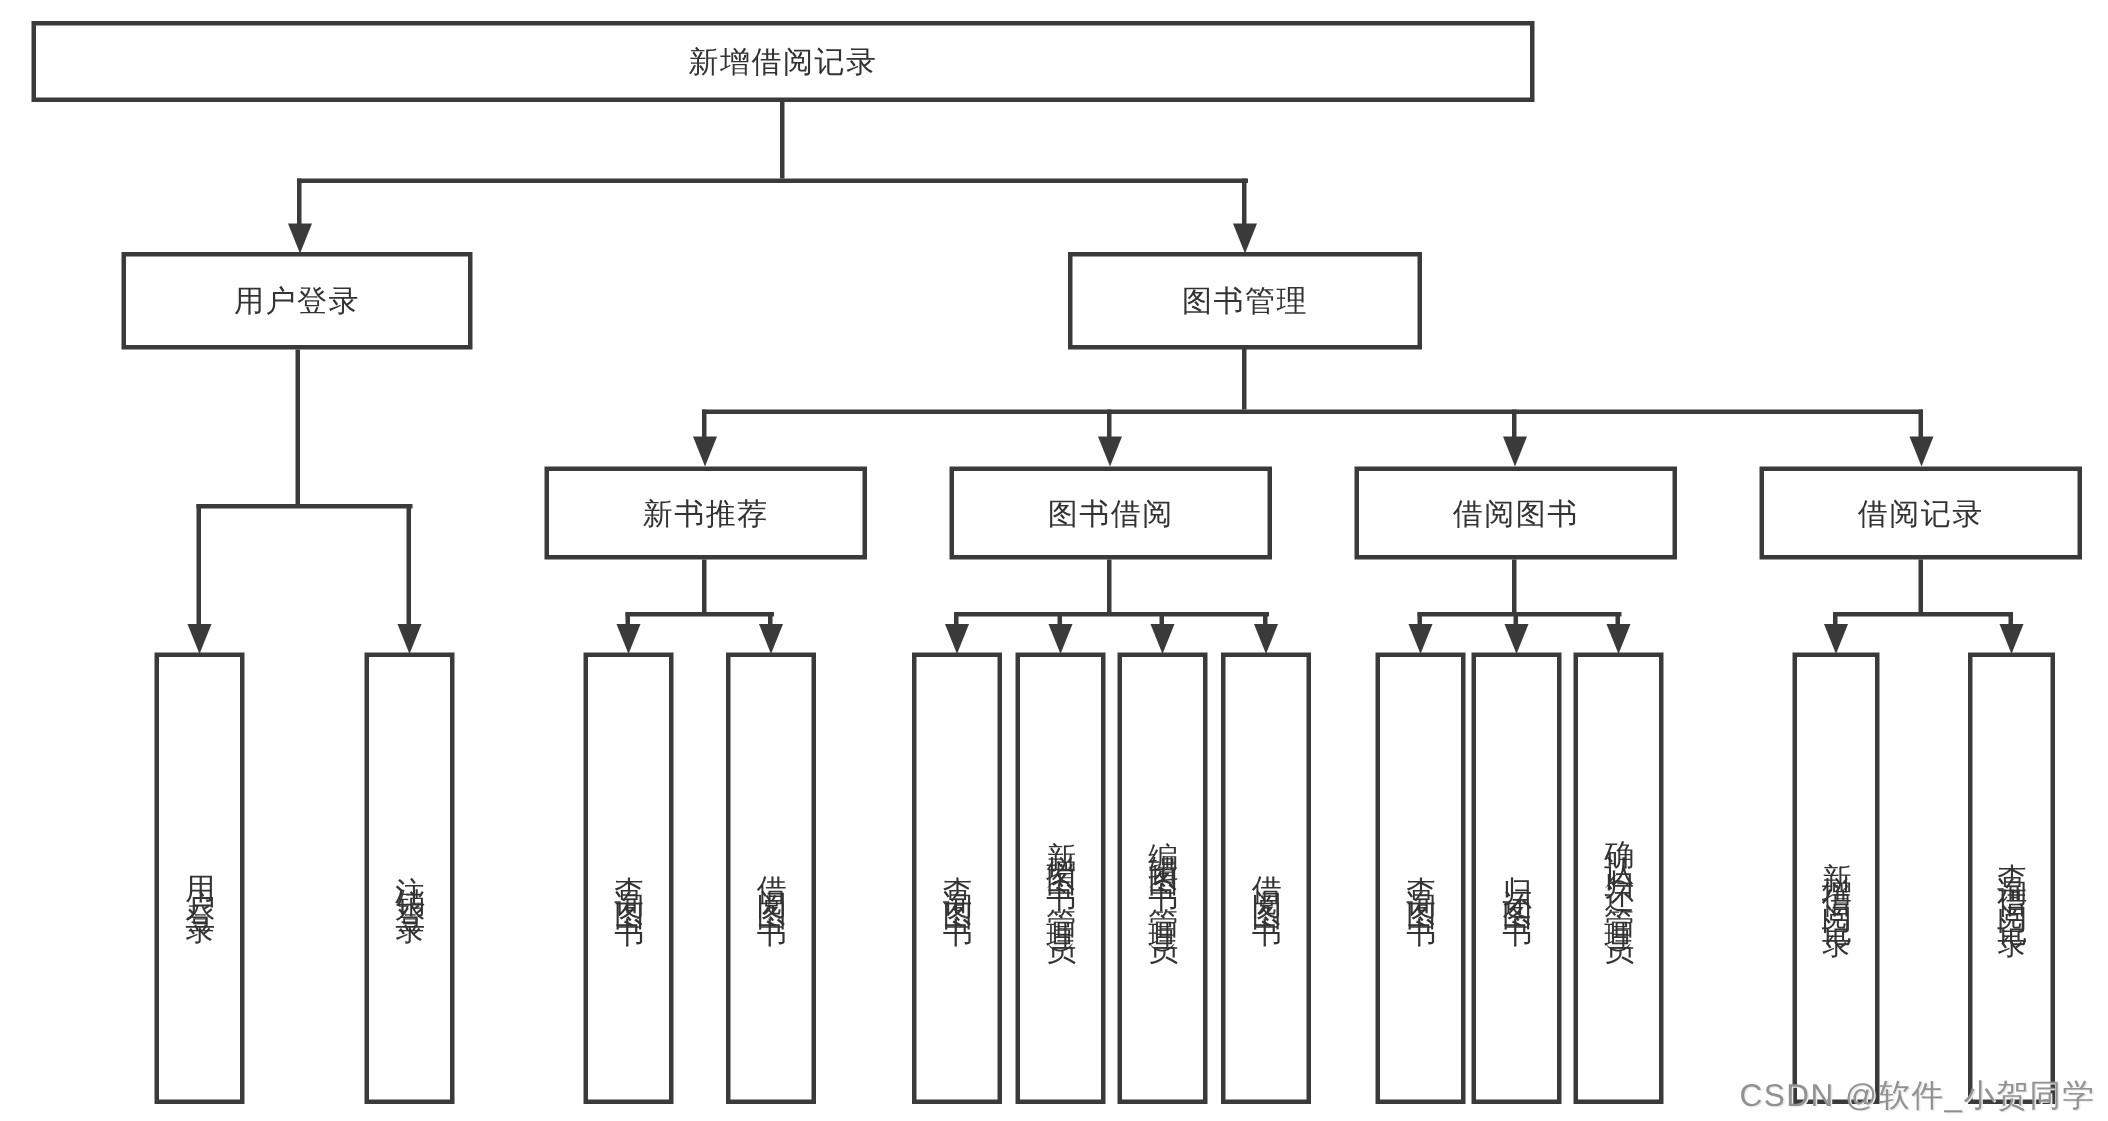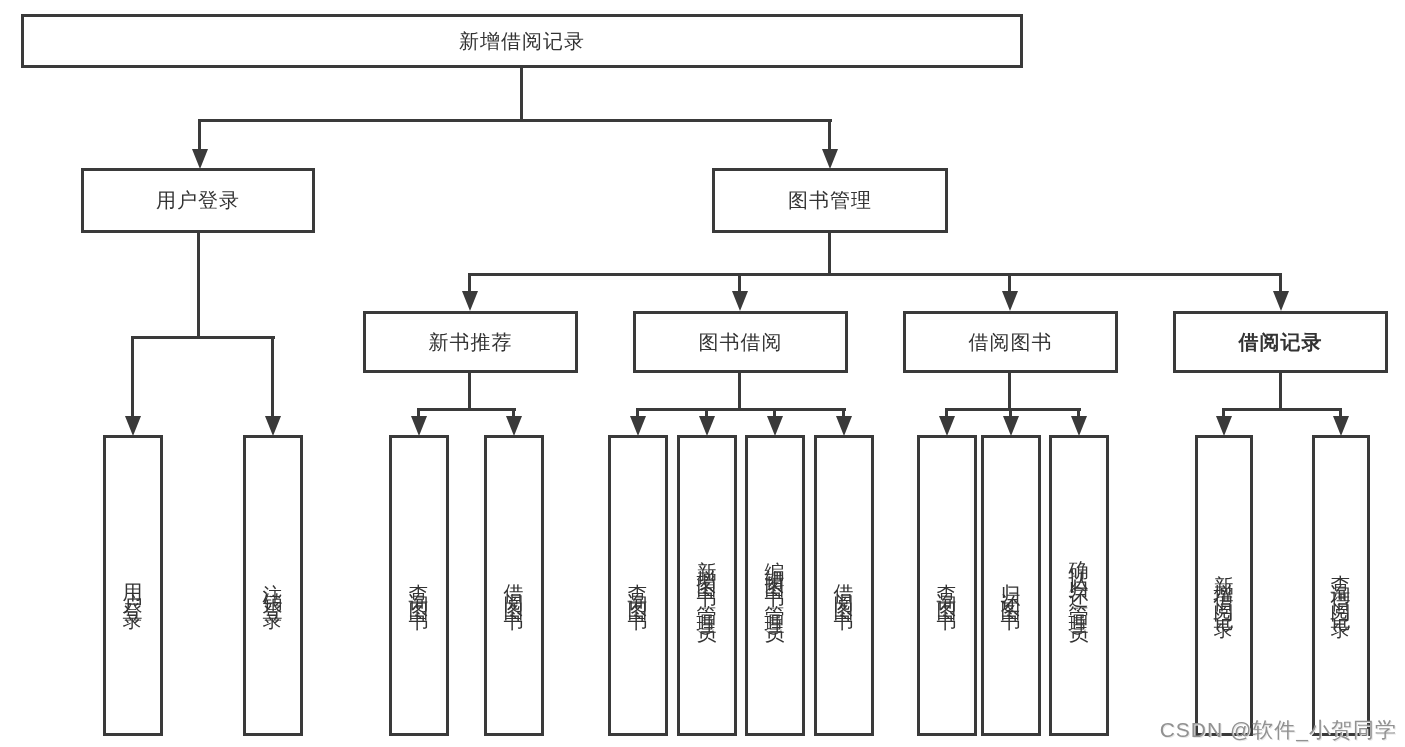--- a/index.html
+++ b/index.html
@@ -59,21 +59,21 @@
   <div class="box" style="left:81px;top:168px;width:234px;height:65px;">用户登录</div>
 
   <div class="box" style="left:712px;top:168px;width:236px;height:65px;">图书管理</div>
 
   <div class="box" style="left:363px;top:311px;width:215px;height:62px;text-align:center;">新书推荐</div>
 
   <div class="box" style="left:633px;top:311px;width:215px;height:62px;">图书借阅</div>
 
   <div class="box" style="left:903px;top:311px;width:215px;height:62px;">借阅图书</div>
 
-  <div class="box" style="left:1173px;top:311px;width:215px;height:62px;font-weight:bold;">借阅记录</div>
+  <div class="box" style="left:1173px;top:311px;width:215px;height:62px;">借阅记录</div>
 
   <div class="box leaf" style="left:103px;">
     <span class="vtext">用户登录</span>
   </div>
   <div class="box leaf" style="left:243px;">
     <span class="vtext">注销登录</span>
   </div>
 
   <div class="box leaf" style="left:389px;">
     <span class="vtext">查询图书</span>

